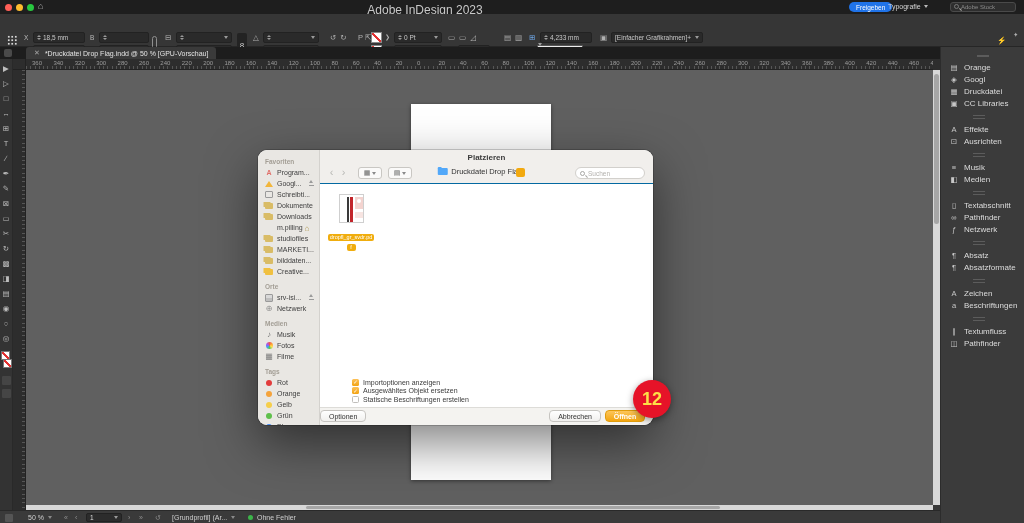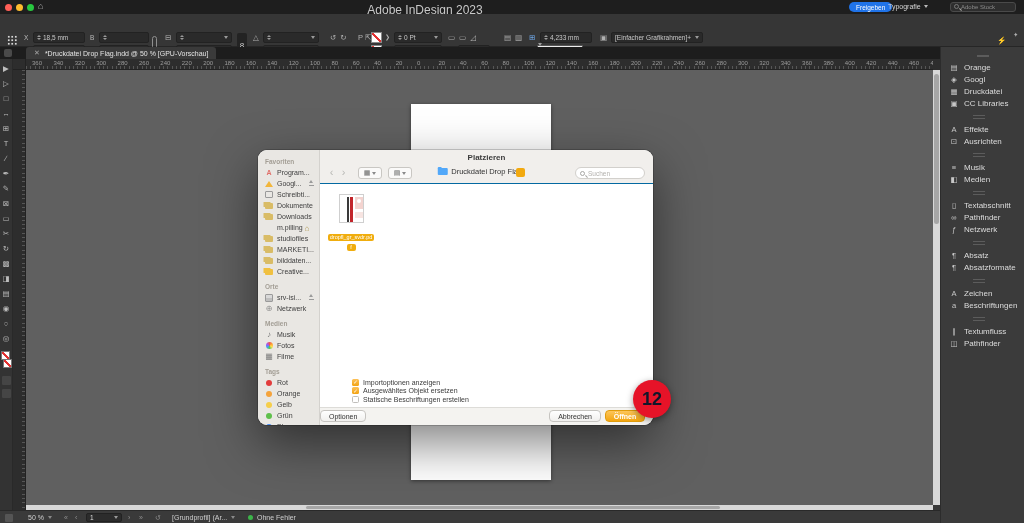--- a/index.html
+++ b/index.html
@@ -139,21 +139,21 @@
   .cb.checked{border:none;background:linear-gradient(#fdc158,#f2a312);color:#fff;font-size:5.5px;}
   .cb.checked::after{content:"✓";}
 
   .dlg-foot{position:absolute;left:62px;top:257px;width:333px;height:18px;background:#f4f3f0;border-top:1px solid #dddcd8;}
   .btn{position:absolute;top:260px;height:12px;border-radius:4px;font-size:7px;display:flex;align-items:center;padding:0 8px;font-family:inherit;}
   .btn-plain{background:linear-gradient(#fff,#f1f0ee);border:1px solid #c6c4c0;color:#333;}
   .btn-primary{background:linear-gradient(#fdc65b,#f3a50f);border:1px solid #e09c0c;color:#fff;font-weight:bold;}
   #btn-options{left:62px;} #btn-cancel{right:52px;} #btn-open{right:8px;width:40px;justify-content:center;}
 
   
-  #badge{position:absolute;left:633px;top:380px;width:38px;height:38px;border-radius:50%;background:#e61328;z-index:60;display:flex;align-items:center;justify-content:center;color:#0f172a;font-size:18px;font-weight:bold;box-shadow:0 2px 7px rgba(0,0,0,.4);}
+  #badge{position:absolute;left:633px;top:380px;width:38px;height:38px;border-radius:50%;background:#e61328;z-index:60;display:flex;align-items:center;justify-content:center;color:#fde047;font-size:18px;font-weight:bold;box-shadow:0 2px 7px rgba(0,0,0,.4);}
 </style>
 </head>
 <body>
 
 <div id="titlebar">
   <span class="tl r"></span>
   <span class="tl y"></span>
   <span class="tl g"></span>
   <span class="home">⌂</span>
   <span class="apptitle">Adobe InDesign 2023</span>

